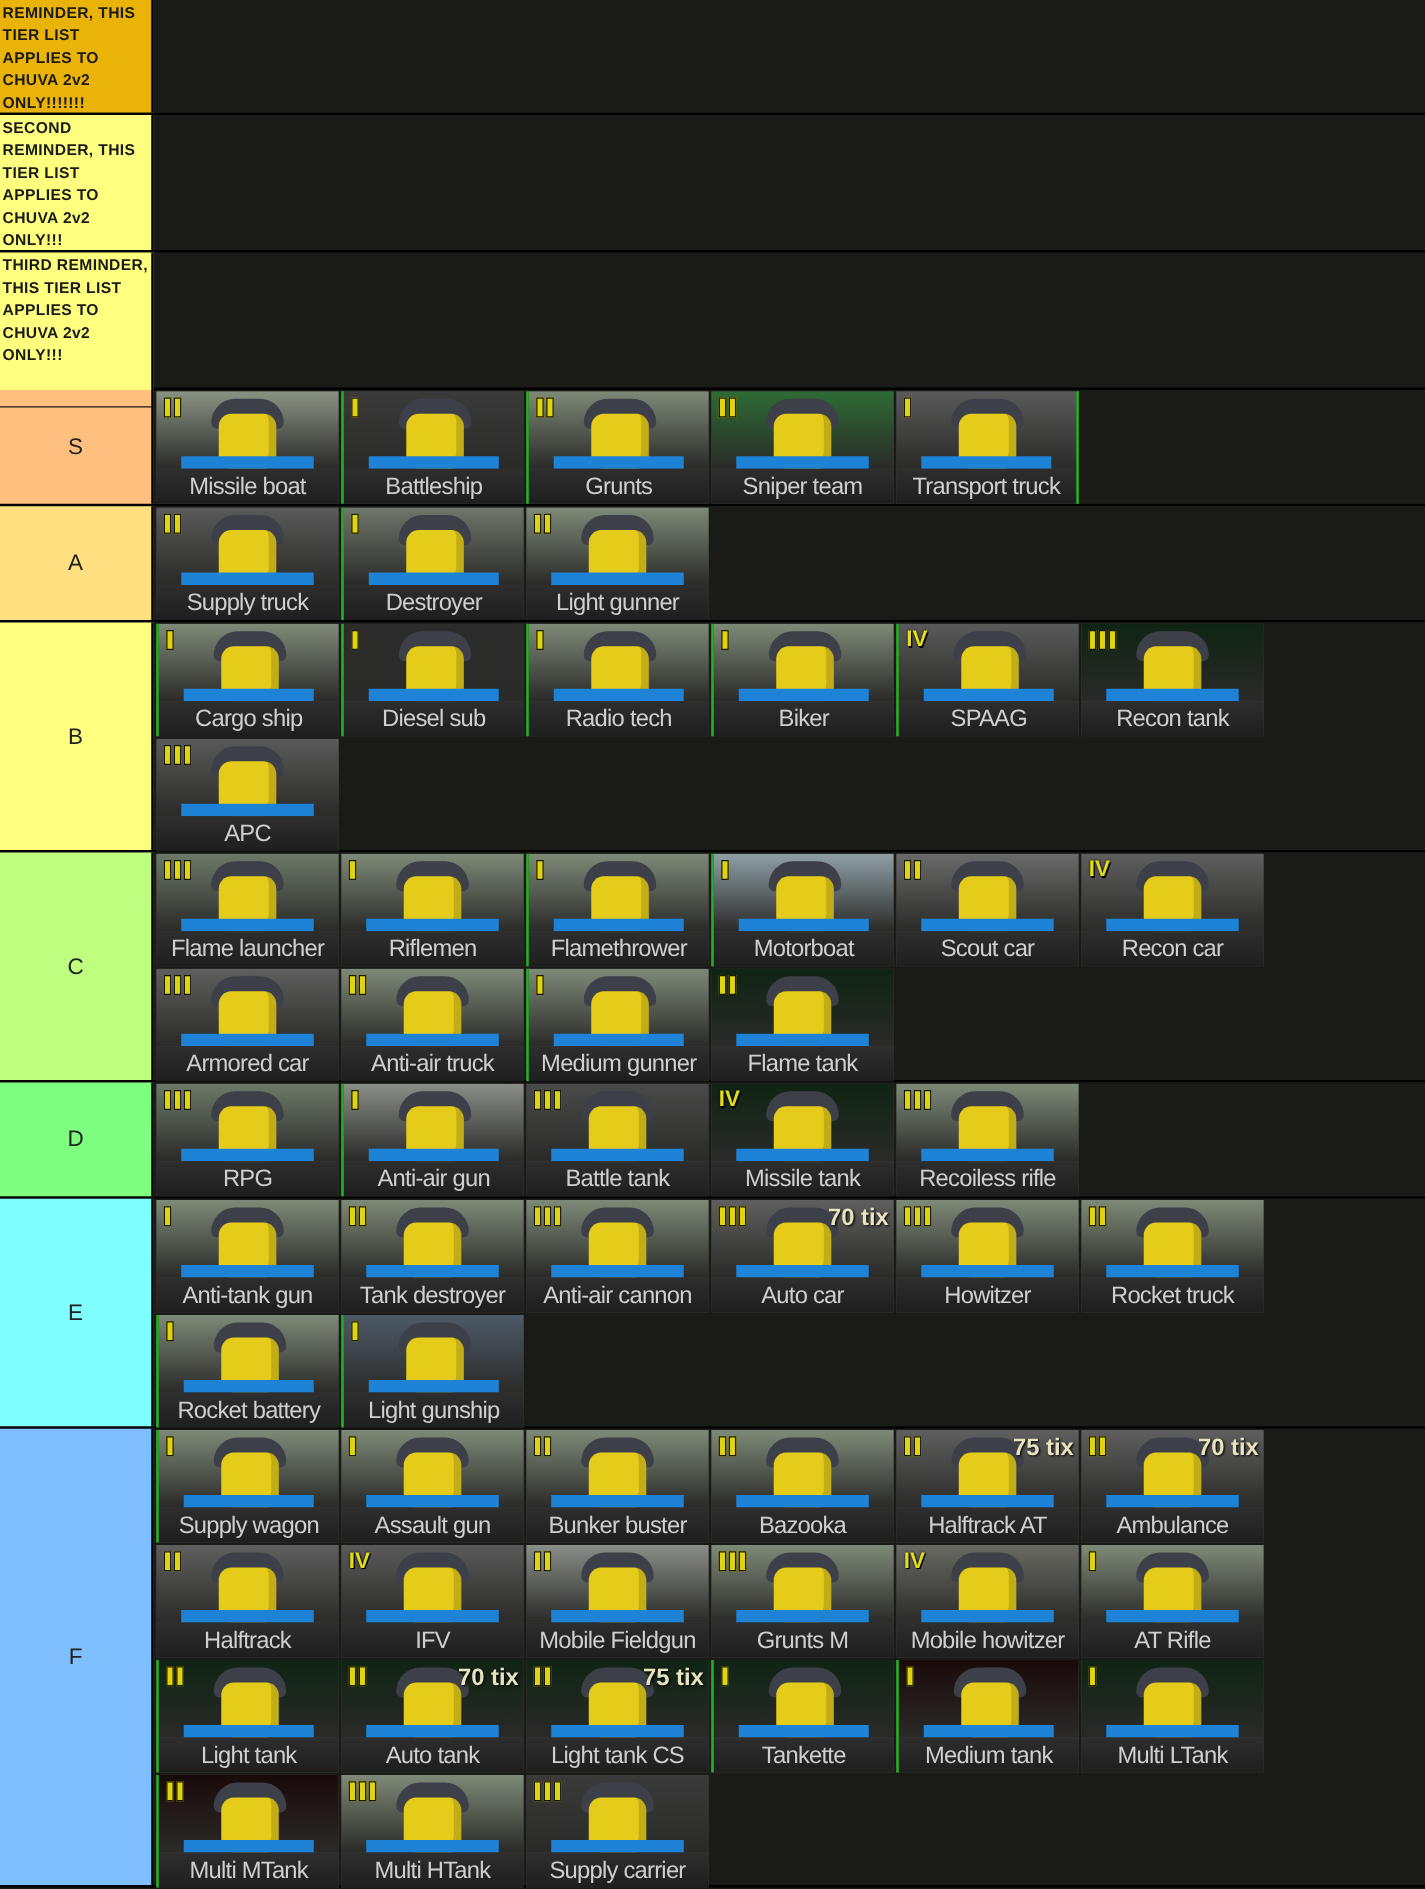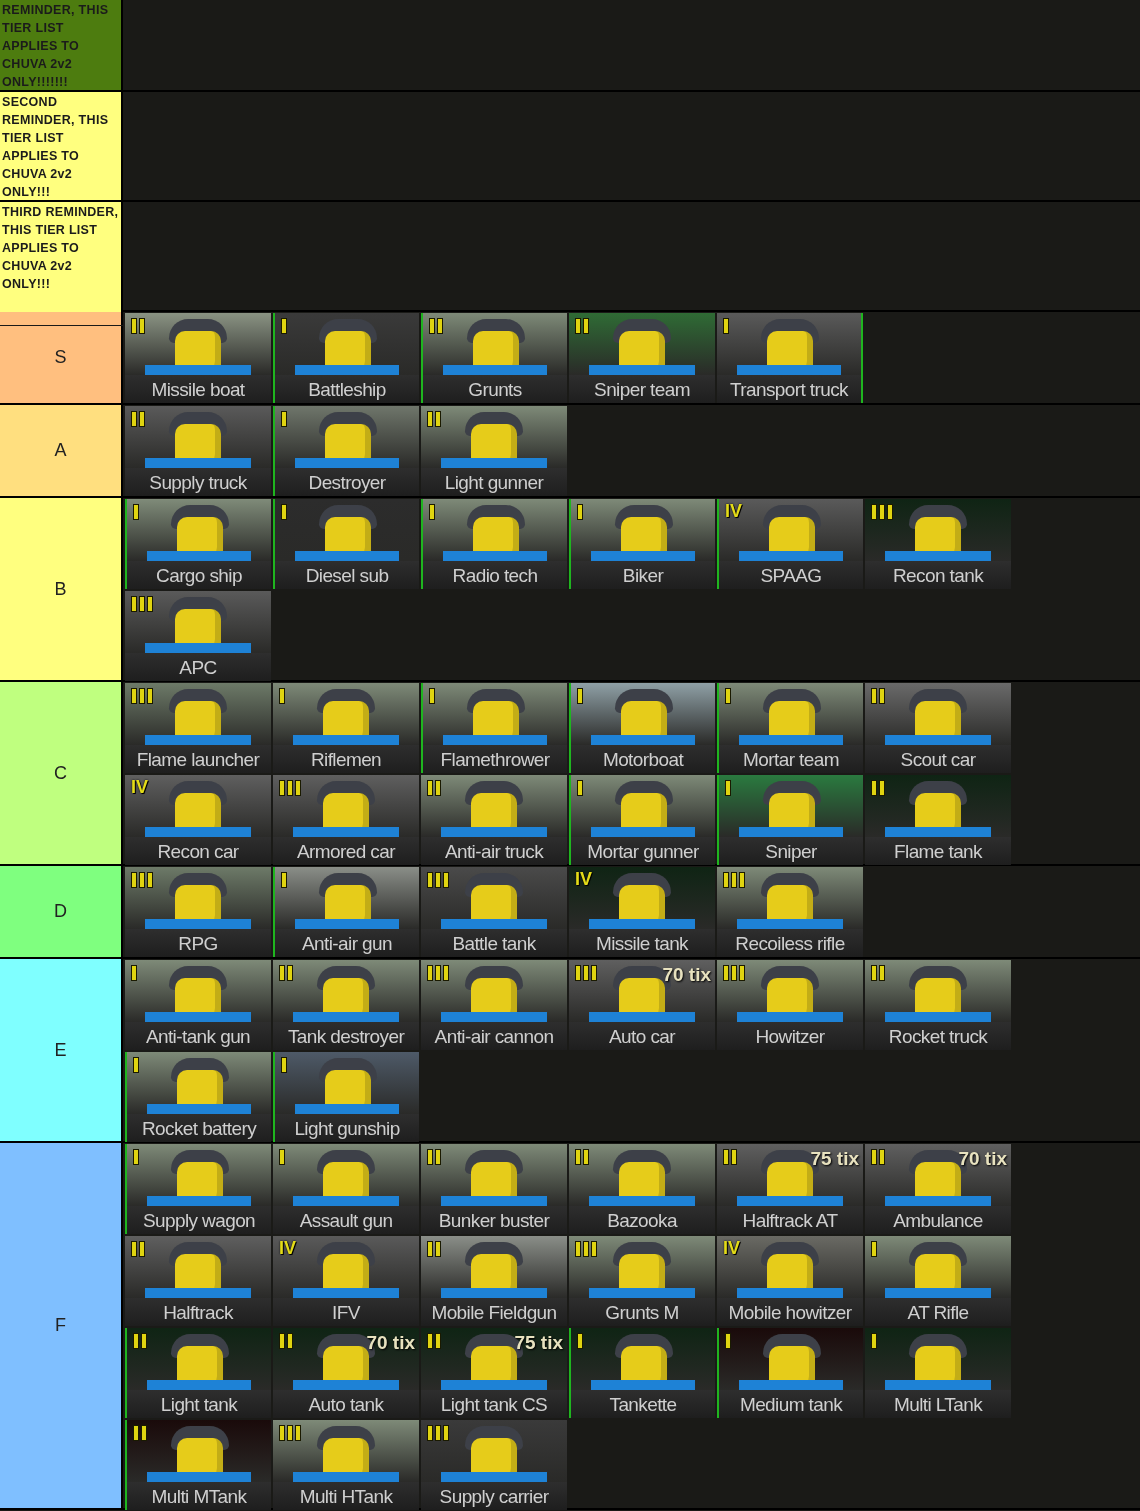--- a/index.html
+++ b/index.html
@@ -44,21 +44,21 @@
         <i style="background: rgb(68, 68, 68);"></i>
         <i style="background: rgb(68, 68, 68);"></i>
         <i style="background: rgb(127, 255, 127);"></i>
         <i style="background: rgb(127, 255, 127);"></i>
         <i style="background: rgb(127, 255, 127);"></i>
         <i style="background: rgb(68, 68, 68);"></i>
       </div>
     <span class="logo-text">TiERMAKER</span>
   </div>
 <div class="tier-row" style="height: 90px;">
-    <div class="tier-label note" style="background: #4d7c0f;">REMINDER, THIS TIER LIST APPLIES TO CHUVA 2v2 ONLY!!!!!!!</div>
+    <div class="tier-label note" style="background: #eab308;">REMINDER, THIS TIER LIST APPLIES TO CHUVA 2v2 ONLY!!!!!!!</div>
     <div class="tier-items"></div>
   </div>
     <div class="tier-row" style="height: 108px;">
     <div class="tier-label note" style="background: rgb(255, 255, 127);">SECOND REMINDER, THIS TIER LIST APPLIES TO CHUVA 2v2 ONLY!!!</div>
     <div class="tier-items"></div>
   </div>
     <div class="tier-row" style="height: 108px; flex-direction: column;">
     <div class="tier-label note" style="background: rgb(255, 255, 127);">THIRD REMINDER, THIS TIER LIST APPLIES TO CHUVA 2v2 ONLY!!!</div>
     <div class="tier-items"></div>
   </div>
@@ -291,31 +291,20 @@
           <div class="pic" style="background: linear-gradient(rgb(143, 160, 166), rgb(42, 42, 40));">
             <div class="hat" style="background:#3d4048"></div>
             <div class="head"></div>
             <div class="body"></div>
           </div>
           <div class="rank">
             <span class="bar"></span>
           </div>
           <div class="cap">Motorboat</div>
         </div>
-        <div class="card green">
-          <div class="pic" style="background: linear-gradient(rgb(126, 138, 120), rgb(42, 42, 40));">
-            <div class="hat" style="background:#3d4048"></div>
-            <div class="head"></div>
-            <div class="body"></div>
-          </div>
-          <div class="rank">
-            <span class="bar"></span>
-          </div>
-          <div class="cap">Mortar team</div>
-        </div>
         <div class="card">
           <div class="pic" style="background: linear-gradient(rgb(106, 106, 106), rgb(42, 42, 40));">
             <div class="hat" style="background:#3d4048"></div>
             <div class="head"></div>
             <div class="body"></div>
           </div>
           <div class="rank">
             <span class="bar"></span>
             <span class="bar"></span>
           </div>
@@ -357,32 +346,21 @@
         </div>
         <div class="card green">
           <div class="pic" style="background: linear-gradient(rgb(126, 138, 120), rgb(42, 42, 40));">
             <div class="hat" style="background:#3d4048"></div>
             <div class="head"></div>
             <div class="body"></div>
           </div>
           <div class="rank">
             <span class="bar"></span>
           </div>
-          <div class="cap">Mortar gunner</div>
-        </div>
-        <div class="card green">
-          <div class="pic" style="background: linear-gradient(rgb(42, 122, 63), rgb(42, 42, 40));">
-            <div class="hat" style="background:#3d4048"></div>
-            <div class="head"></div>
-            <div class="body"></div>
-          </div>
-          <div class="rank">
-            <span class="bar"></span>
-          </div>
-          <div class="cap">Sniper</div>
+          <div class="cap">Medium gunner</div>
         </div>
         <div class="card">
           <div class="pic" style="background: linear-gradient(rgb(15, 36, 20), rgb(42, 42, 40));">
             <div class="hat" style="background:#3d4048"></div>
             <div class="head"></div>
             <div class="body"></div>
           </div>
           <div class="rank">
             <span class="bar"></span>
             <span class="bar"></span>

